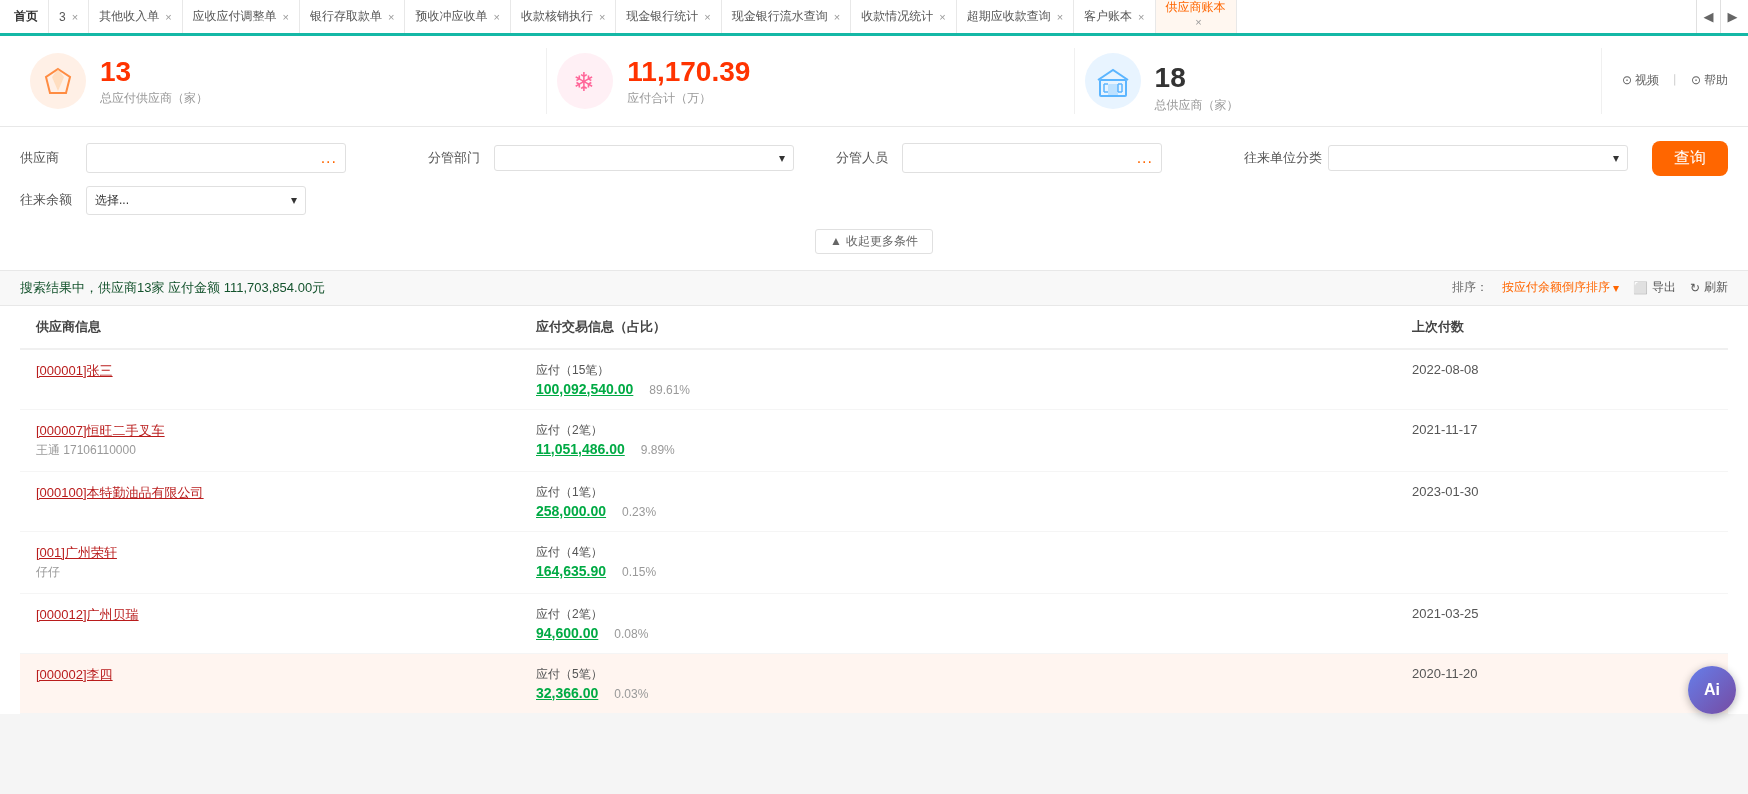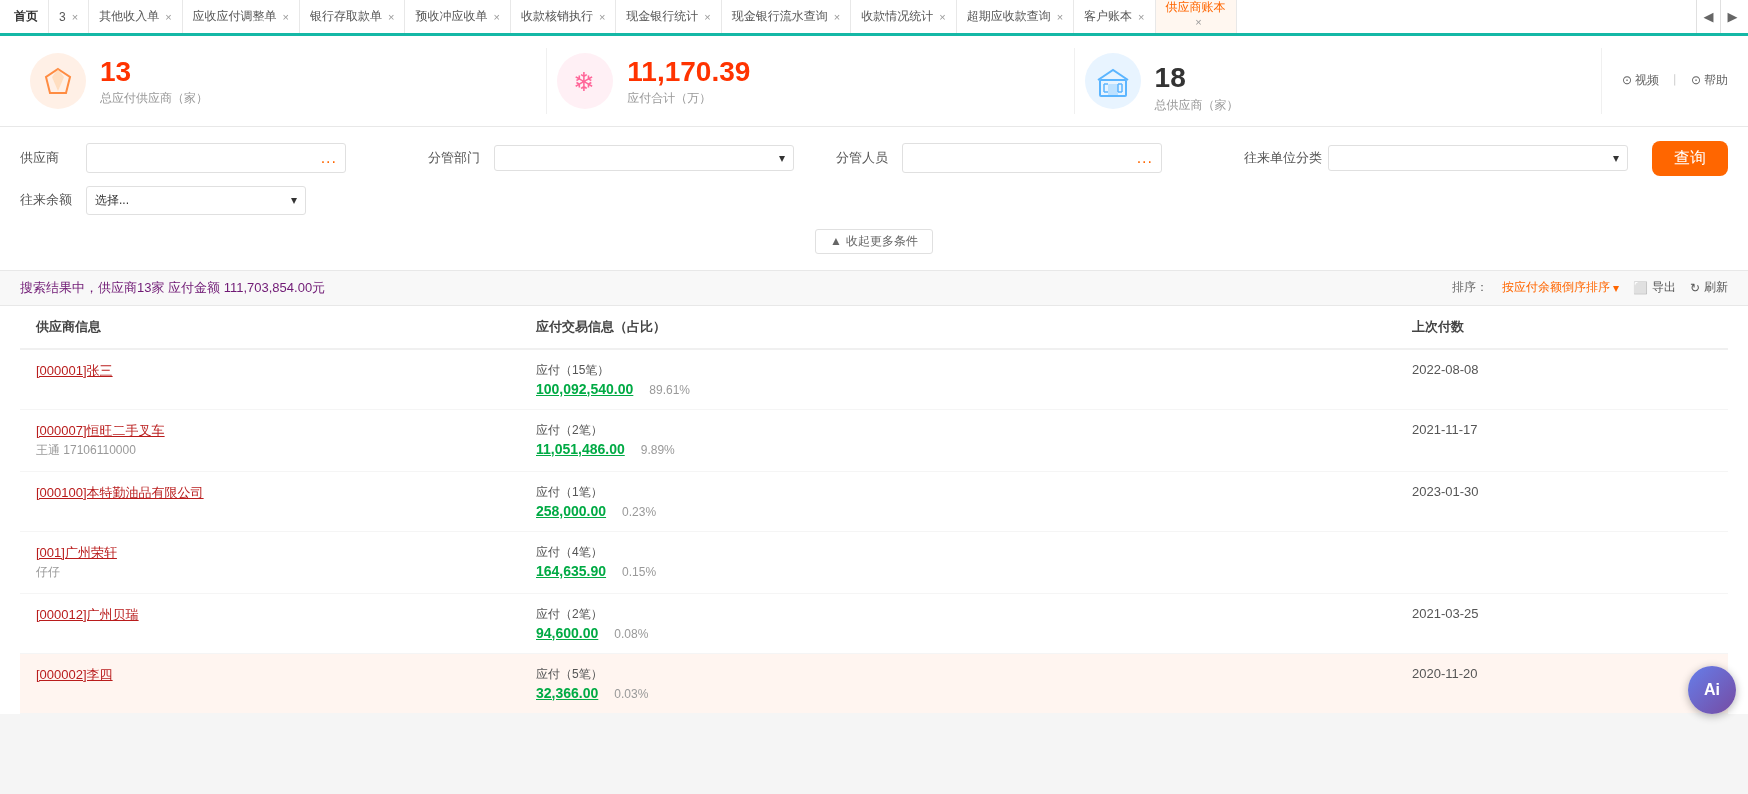--- a/index.html
+++ b/index.html
@@ -195,21 +195,21 @@
     .results-bar {
       background: #f8f8f8;
       border-bottom: 1px solid #e8e8e8;
       padding: 8px 20px;
       display: flex;
       align-items: center;
       justify-content: space-between;
     }
     .results-info {
       font-size: 13px;
-      color: #701a75;
+      color: #14532d;
     }
     .results-actions {
       display: flex;
       align-items: center;
       gap: 14px;
       font-size: 12px;
       color: #555;
     }
     .sort-label { color: #666; }
     .sort-select {

